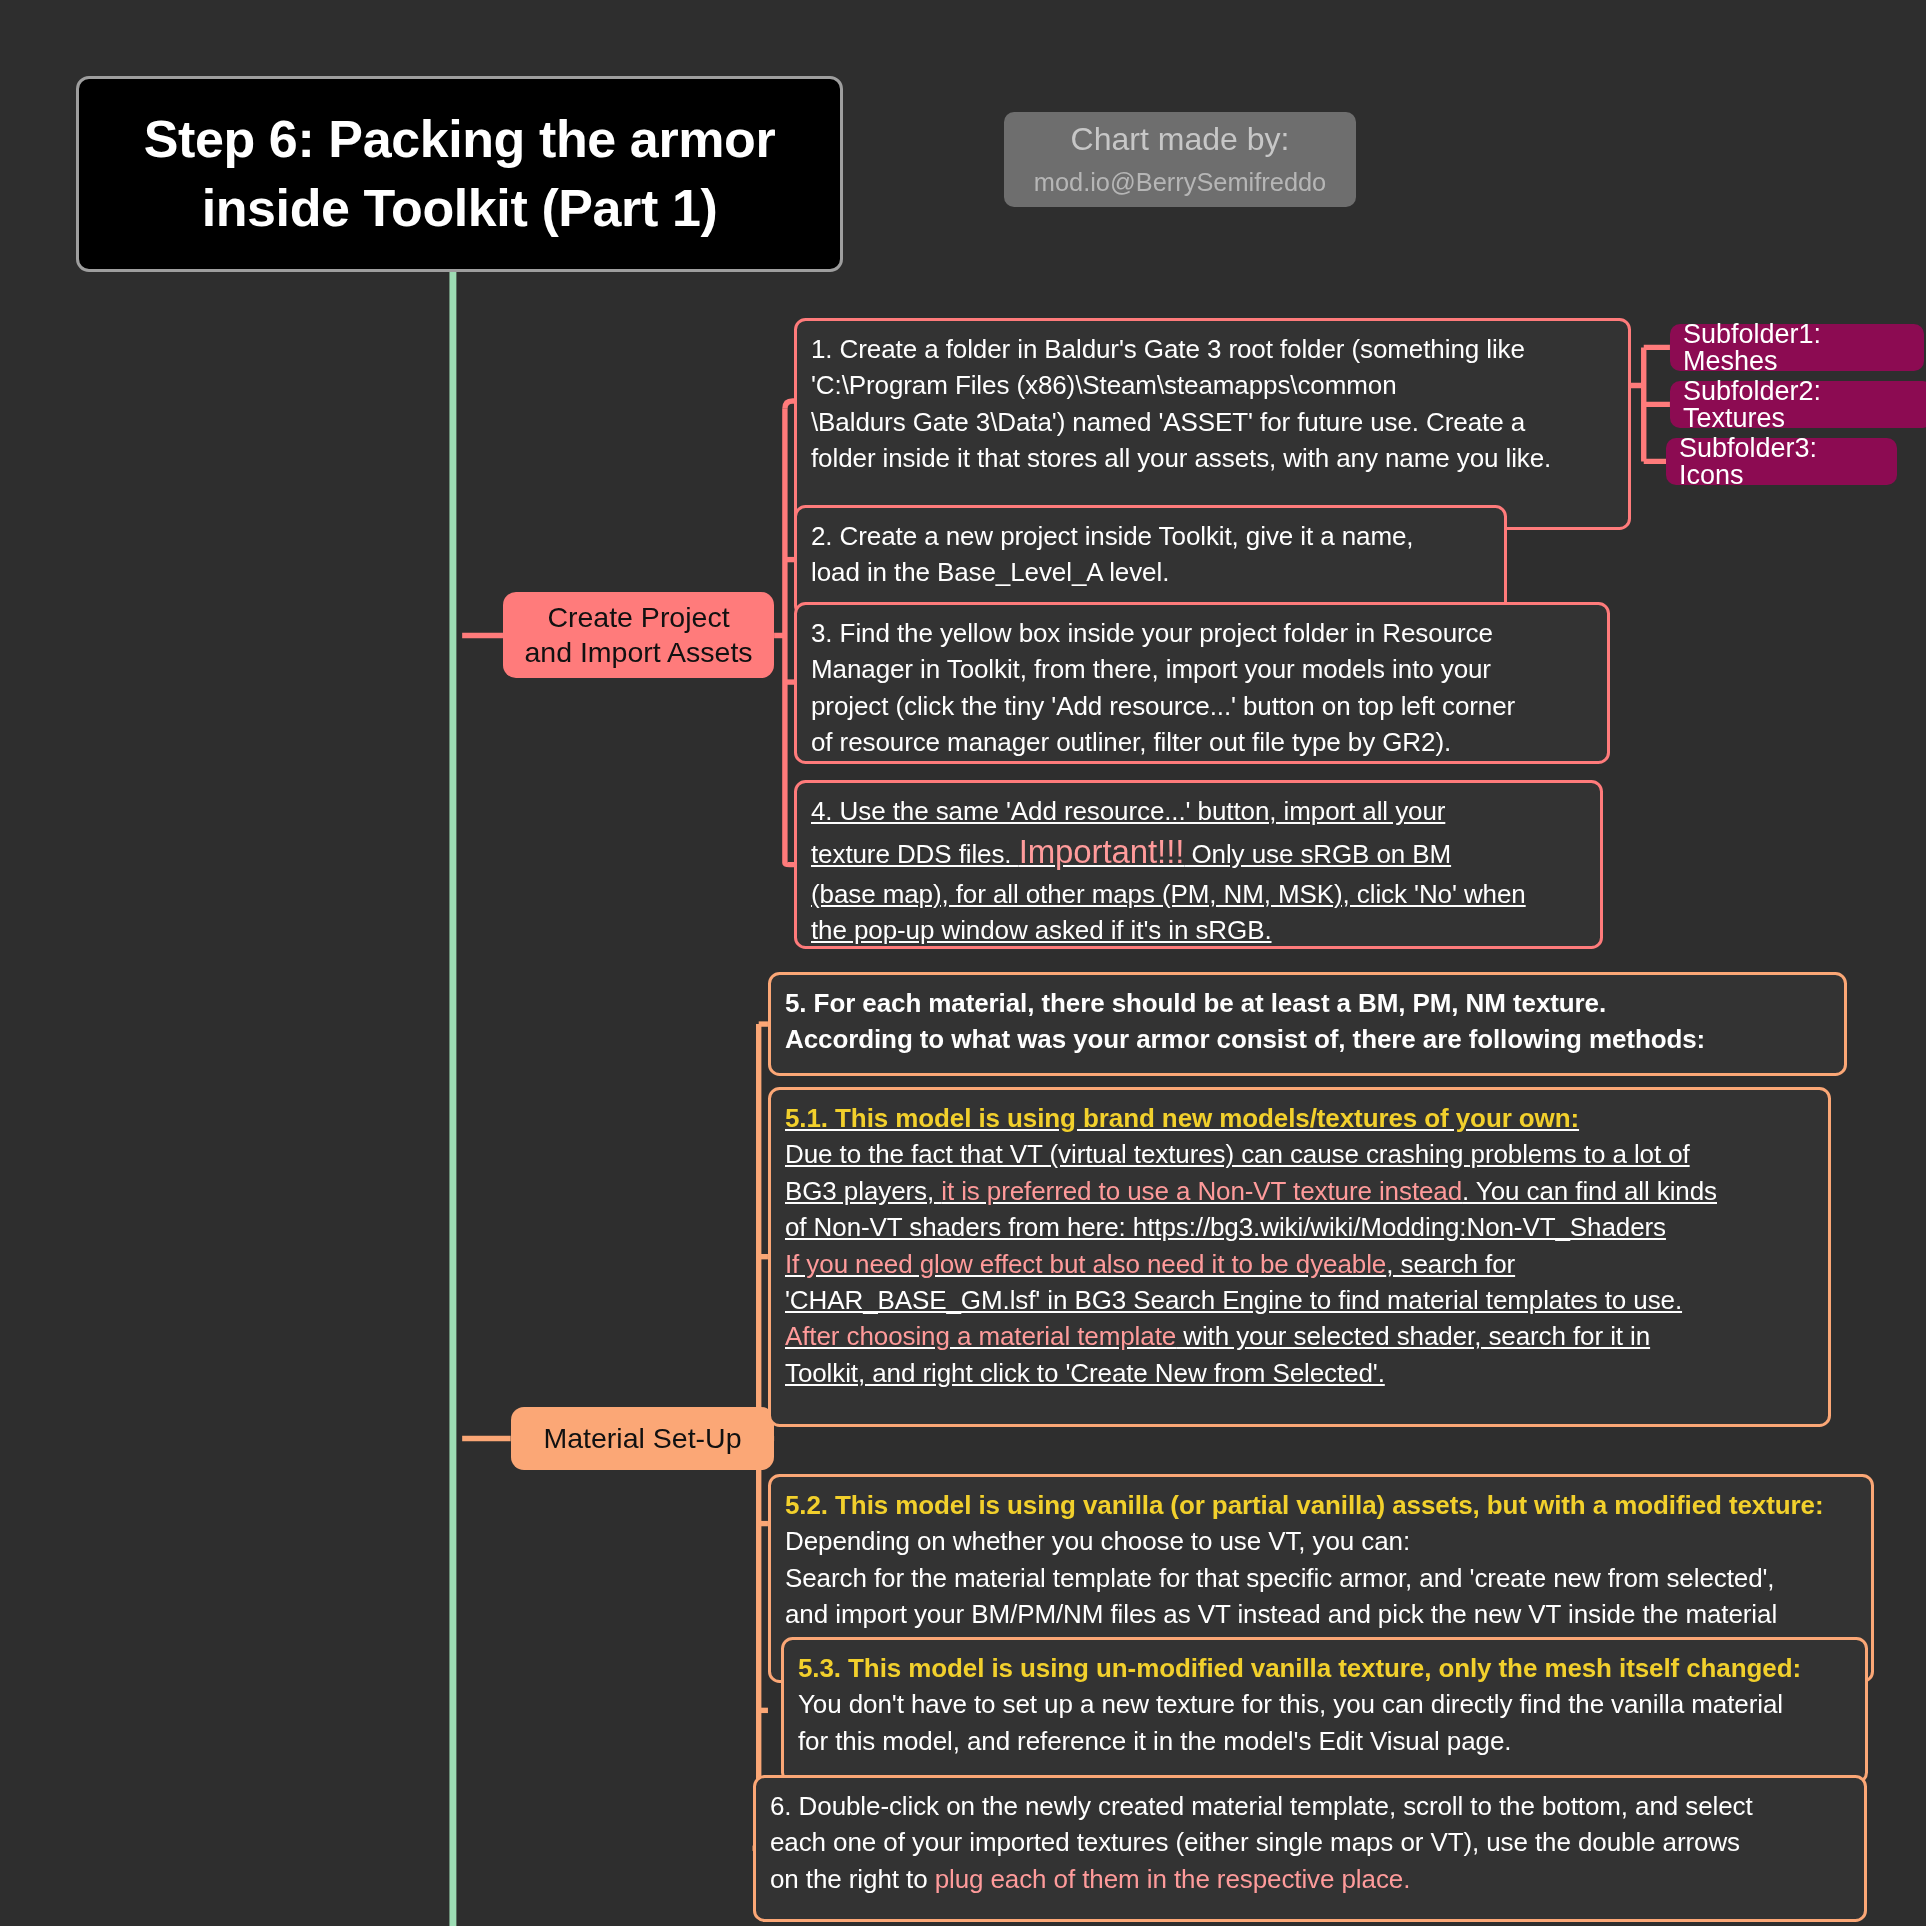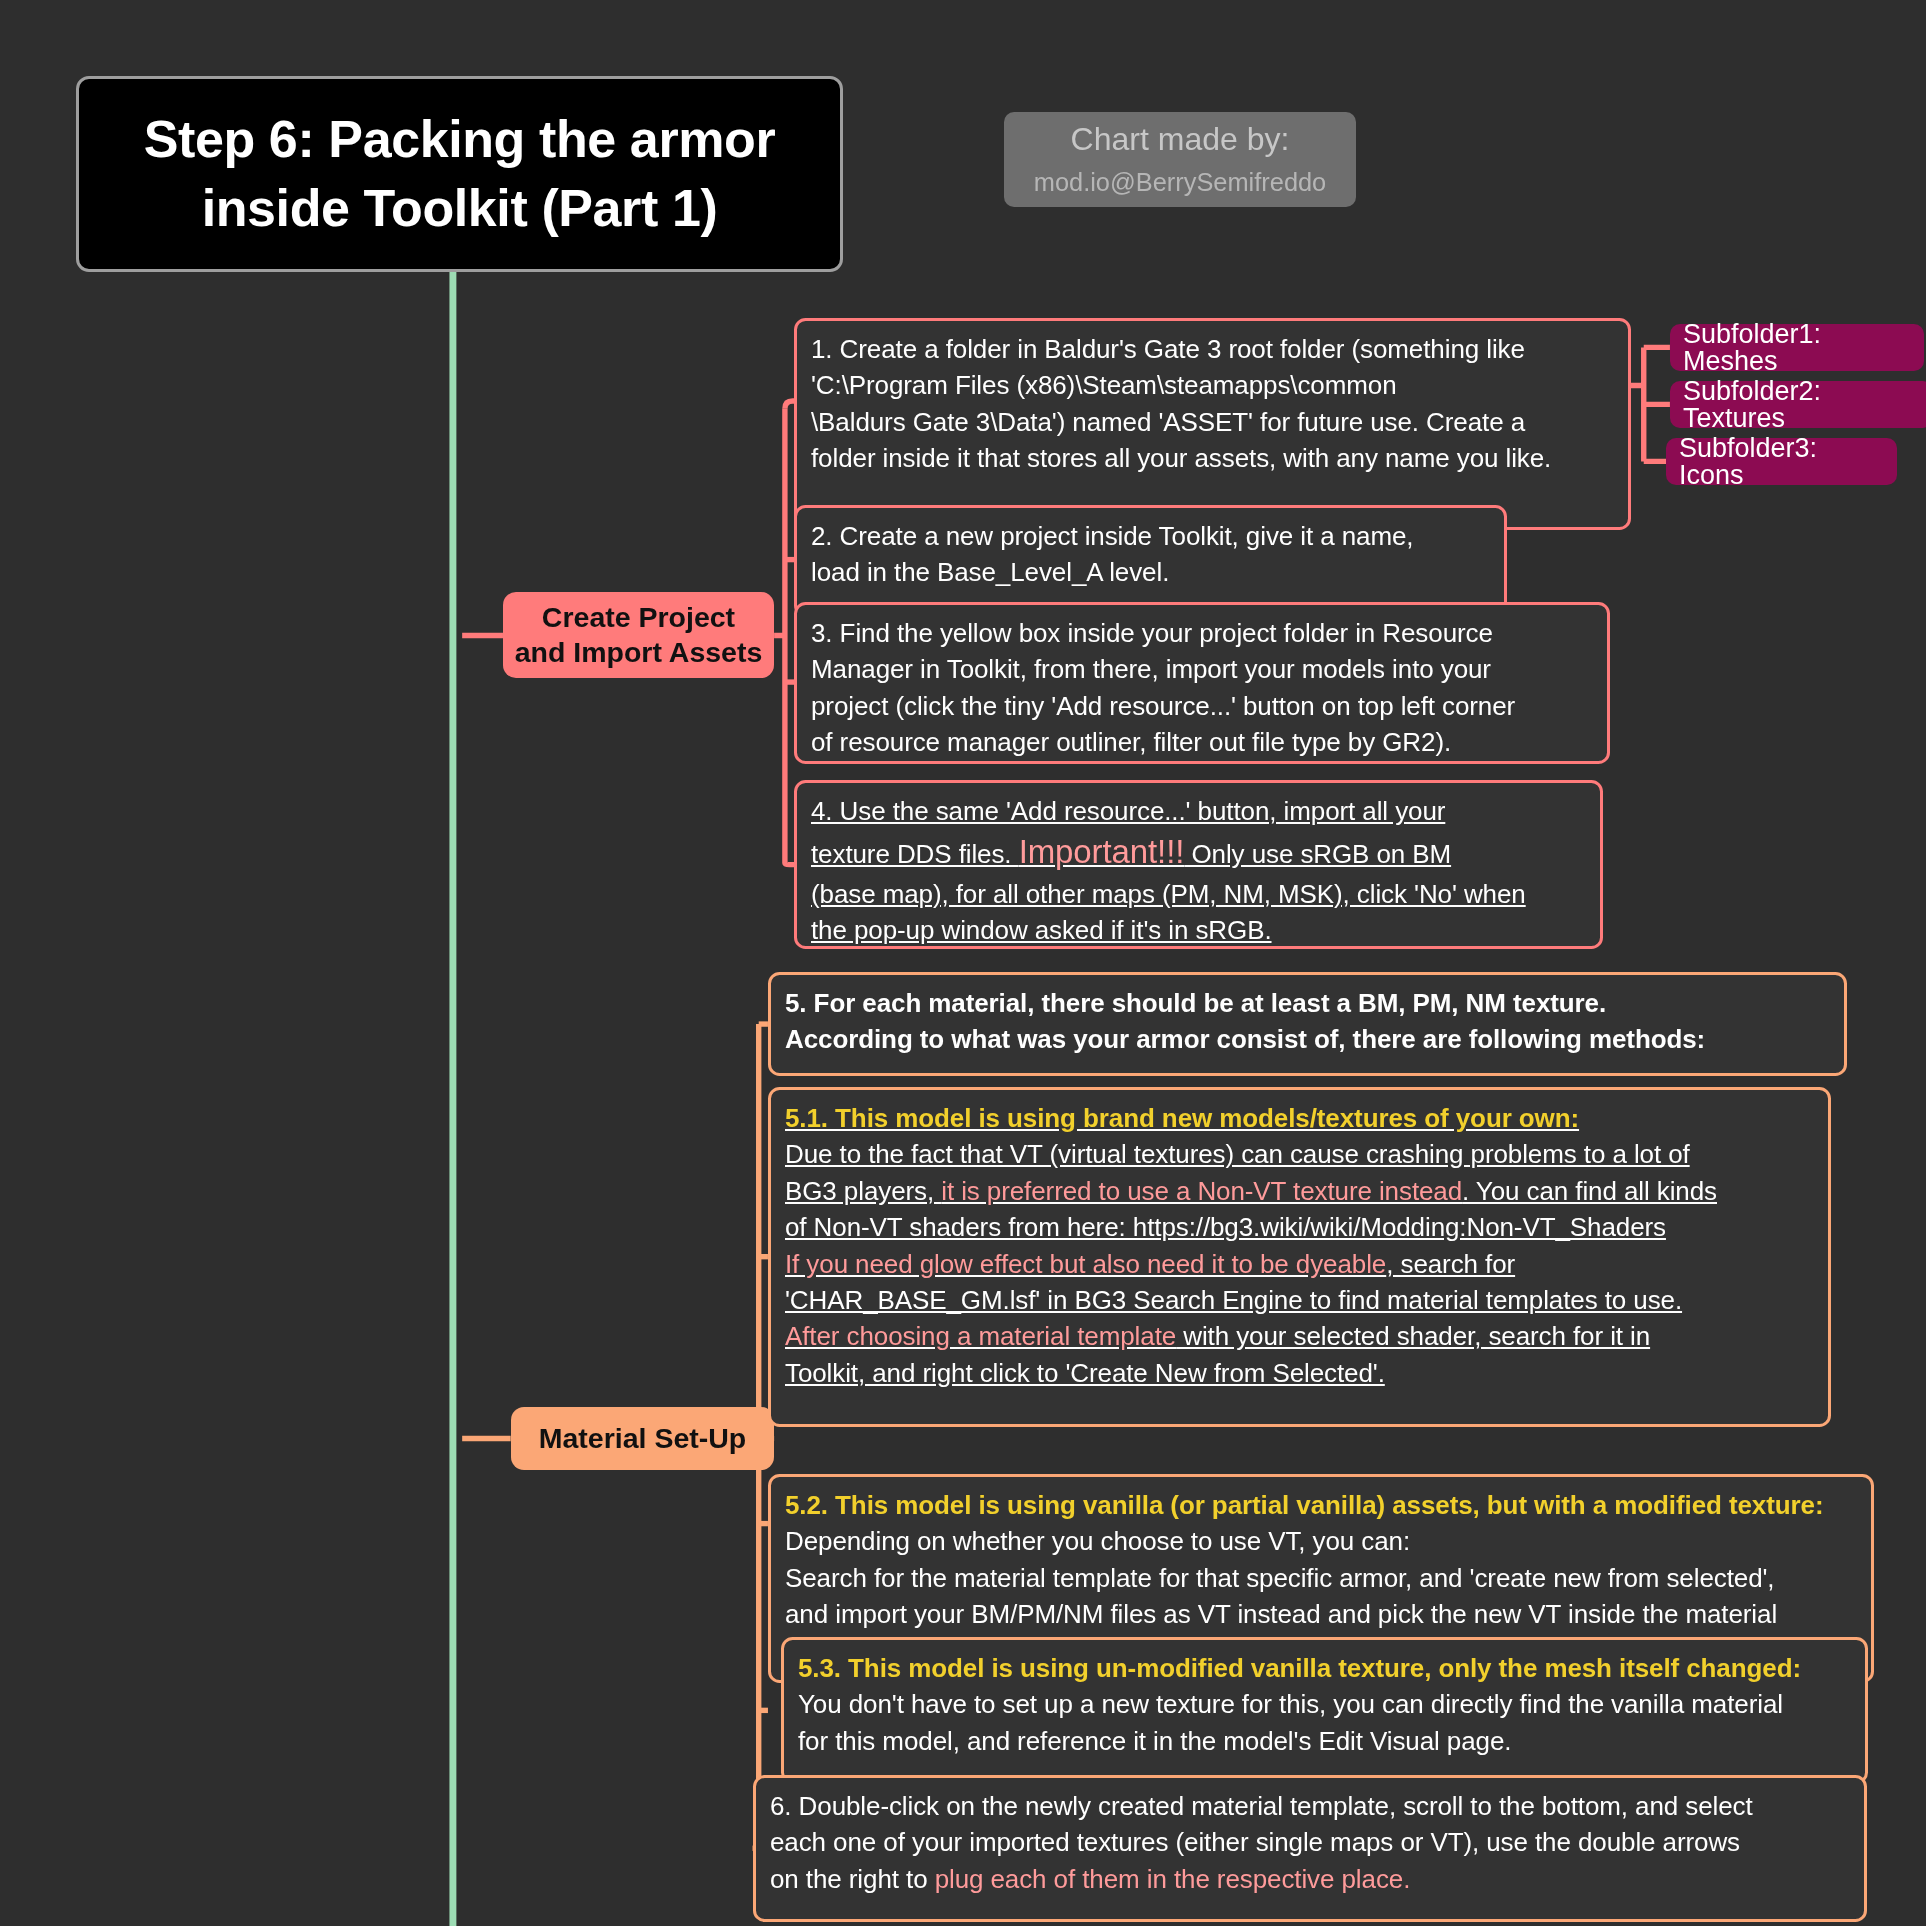--- a/index.html
+++ b/index.html
@@ -84,21 +84,20 @@
     box-sizing: border-box;
     display: flex;
     flex-direction: column;
     align-items: center;
     justify-content: center;
     color: #111111;
     font-size: 28.5px;
     line-height: 1.22;
     text-align: center;
     padding: 5.4px 10px;
-    font-weight: bold;
   }
   #branch-create  { left: 503px; top: 592px; width: 271px; height: 86px; background: #ff7b7b; }
   #branch-material{ left: 511px; top: 1407px; width: 263px; height: 63px; background: #fba776; }
 
   
   .card {
     position: absolute;
     background: #333333;
     border-radius: 11.6px;
     box-sizing: border-box;

